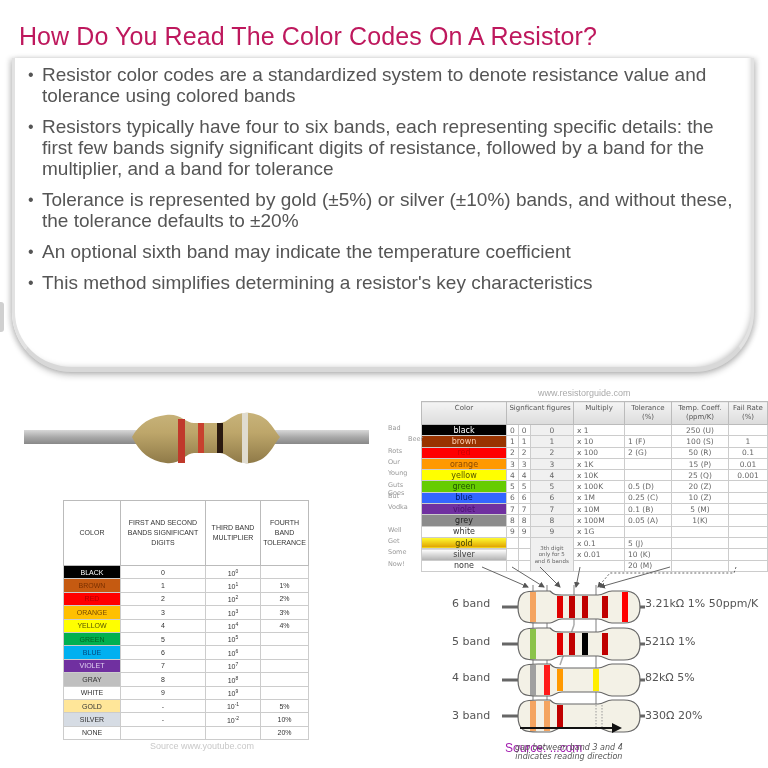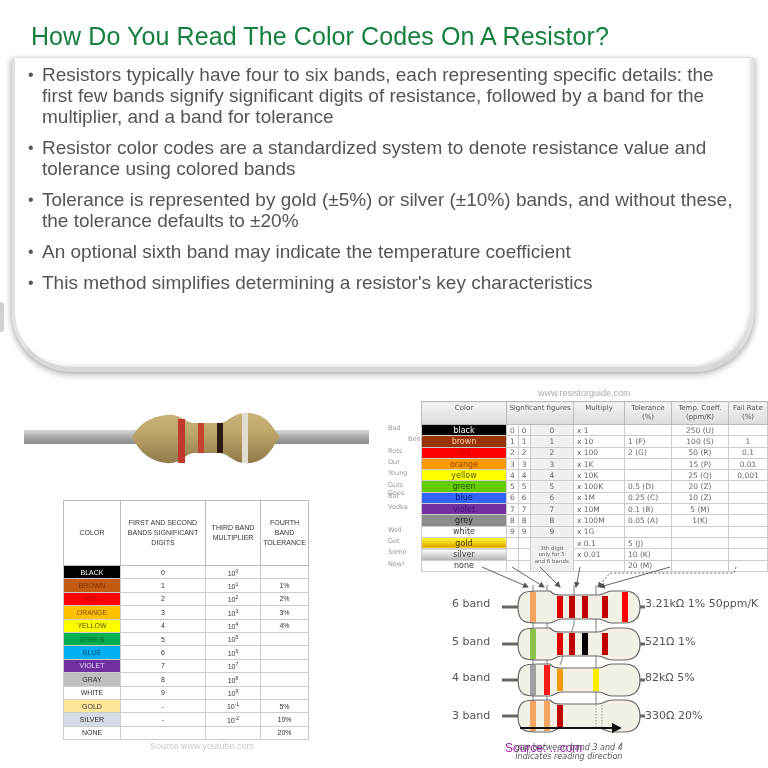--- a/index.html
+++ b/index.html
@@ -1,17 +1,17 @@
 <!DOCTYPE html>
 <html><head>
 <meta charset="utf-8">
 <style>
   html,body{margin:0;padding:0;background:#fff;}
   body{width:768px;height:768px;position:relative;overflow:hidden;font-family:"Liberation Sans",sans-serif;color:#555;}
-  .title{position:absolute;left:0;top:22px;width:616px;text-align:center;font-size:25px;color:#15803d;letter-spacing:0.1px;padding-left:12px;}
+  .title{position:absolute;left:0;top:22px;width:616px;text-align:center;font-size:25px;color:#be185d;letter-spacing:0.1px;}
   .card{position:absolute;left:12px;top:58px;width:742px;height:314px;border-radius:0 0 60px 60px;
         box-shadow: inset -4px -6px 6px -2px rgba(0,0,0,0.25), 0 4px 6px rgba(0,0,0,0.18), -3px 0 5px rgba(0,0,0,0.12), 3px 0 5px rgba(0,0,0,0.12);
         background:#fff;}
   .card:before{content:"";position:absolute;left:0;top:0;right:0;bottom:0;border-radius:0 0 60px 60px;
         border-left:3px solid #e2e2e2;border-right:3px solid #e2e2e2;border-bottom:5px solid #d8d8d8;}
   .bullets{position:absolute;left:28px;top:64px;width:720px;margin:0;padding:0;list-style:none;}
   .bullets li{position:relative;padding-left:14px;font-size:19px;line-height:21px;color:#555;margin-bottom:10px;}
   .bullets li:before{content:"•";position:absolute;left:0;top:0;font-size:16px;}
   .left-edge{position:absolute;left:-2px;top:302px;width:6px;height:30px;border-radius:3px;background:#d0d0d0;}
 
@@ -37,22 +37,22 @@
   .src2{position:absolute;left:505px;top:741px;font-size:12px;color:#a21caf;}
 </style>
 </head>
 <body>
 
 <div class="title">How Do You Read The Color Codes On A Resistor?</div>
 
 <div class="left-edge"></div>
 <div class="card"></div>
 <ul class="bullets">
+  <li>Resistor color codes are a standardized system to denote resistance value and tolerance using colored bands</li>
   <li>Resistors typically have four to six bands, each representing specific details: the first few bands signify significant digits of resistance, followed by a band for the multiplier, and a band for tolerance</li>
-  <li>Resistor color codes are a standardized system to denote resistance value and tolerance using colored bands</li>
   <li>Tolerance is represented by gold (±5%) or silver (±10%) bands, and without these, the tolerance defaults to ±20%</li>
   <li>An optional sixth band may indicate the temperature coefficient</li>
   <li>This method simplifies determining a resistor's key characteristics</li>
 </ul>
 
 <svg style="position:absolute;left:24px;top:395px;" width="345" height="105" viewBox="0 0 345 105">
   <defs>
     <linearGradient id="lead" x1="0" y1="0" x2="0" y2="1">
       <stop offset="0" stop-color="#d8d8d8"></stop>
         <stop offset="0.5" stop-color="#aaa"></stop>

